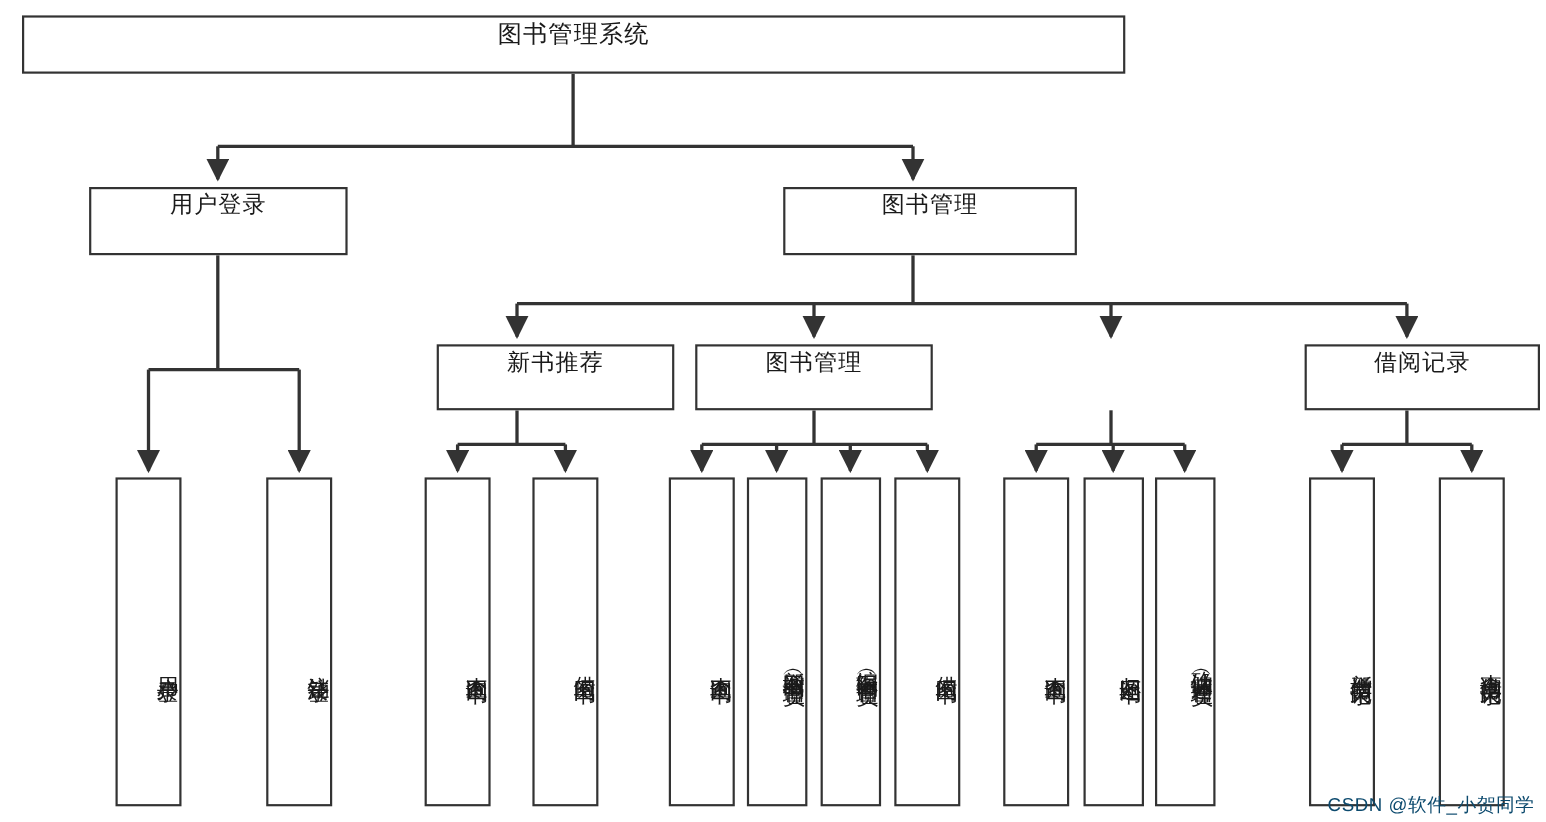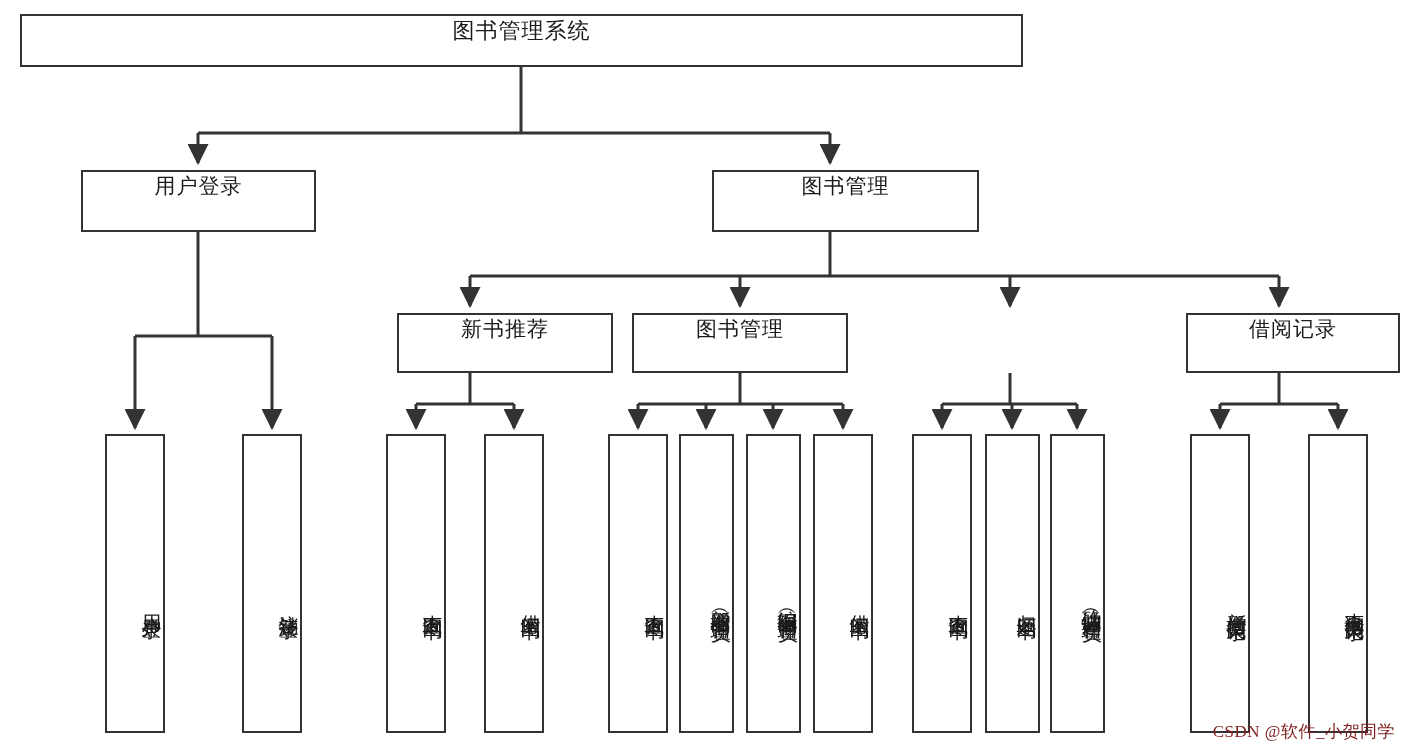--- a/index.html
+++ b/index.html
@@ -41,24 +41,23 @@
     writing-mode:vertical-rl;
     text-orientation:upright;
     display:block;
     white-space:normal;
   }
   .watermark{
     position:absolute;
     right:10px;
     bottom:4px;
     font-size:17px;
-    color:#7f1d1d;
+    color:#0c4a6e;
     letter-spacing:.5px;
     white-space:nowrap;
-    font-family:Liberation Serif, serif;
   }
 </style>
 </head>
 <body>
 
 <div id="stage">
 
   <svg id="wires" viewBox="0 0 1405 747" xmlns="http://www.w3.org/2000/svg">
     <defs>
       <marker id="arrow" viewBox="0 0 10 10" refX="9" refY="5" markerWidth="7" markerHeight="7" orient="auto-start-reverse">

